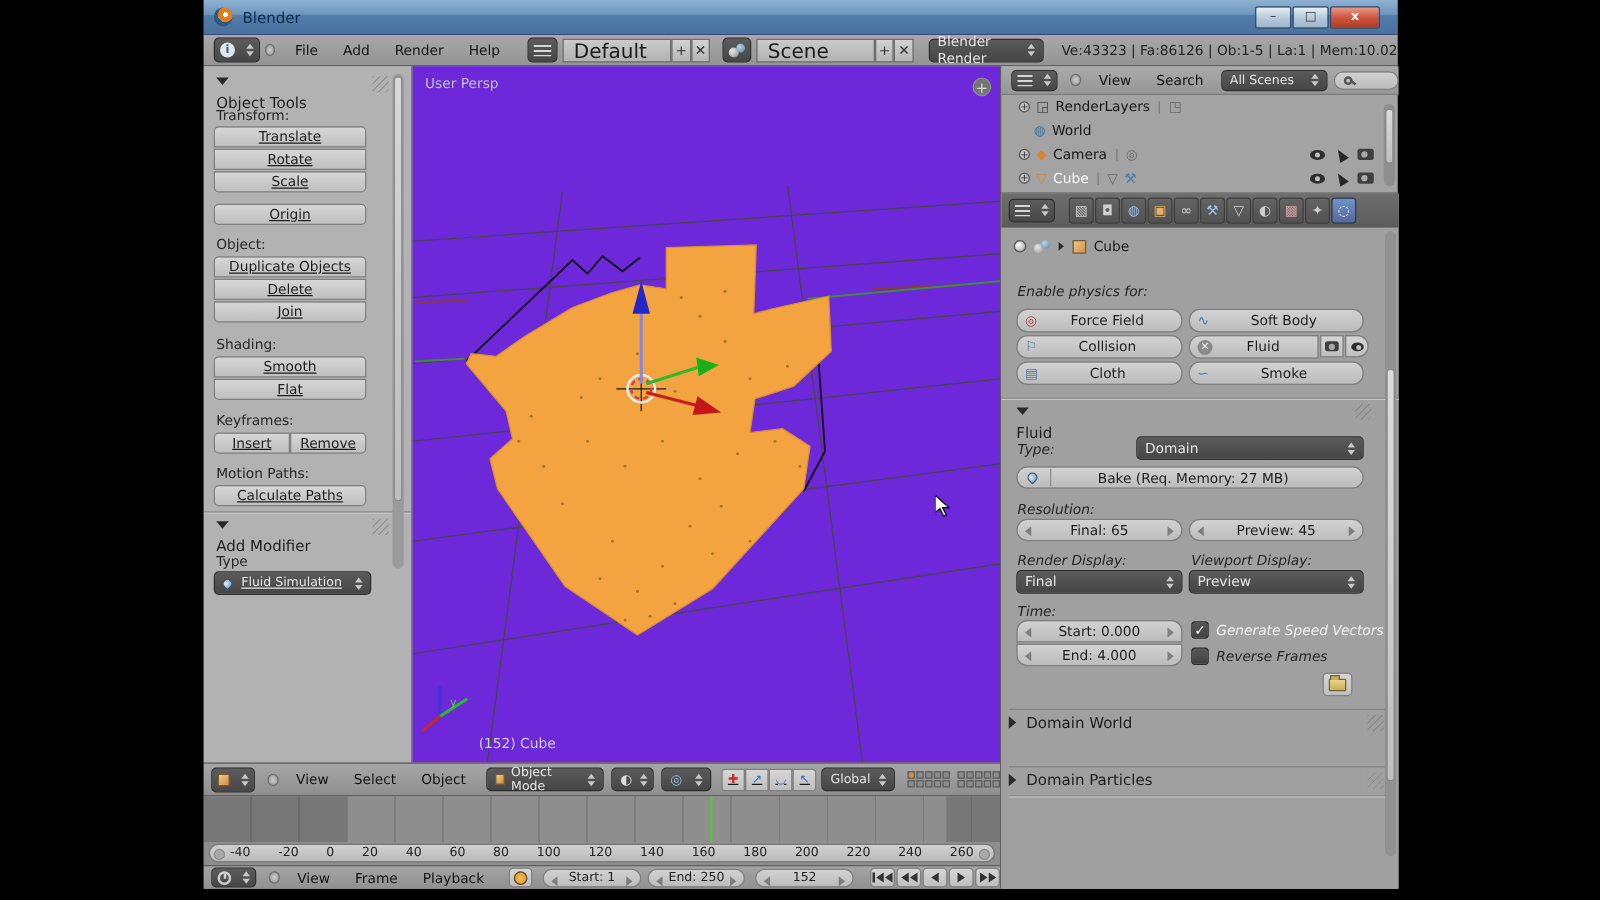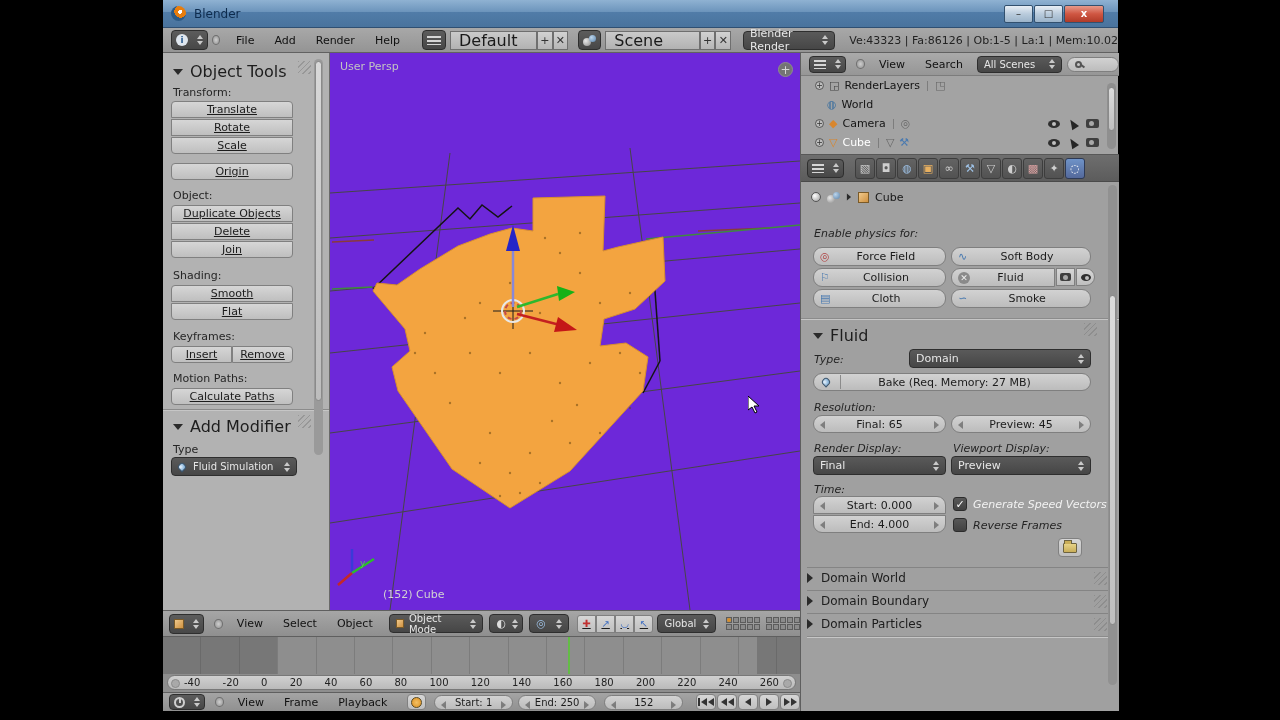--- a/index.html
+++ b/index.html
@@ -50,21 +50,21 @@
   .cam::after{content:'';position:absolute;left:3px;top:2px;width:5px;height:5px;border-radius:50%;background:#a8a8a8;}
   .magnifier{width:7px;height:7px;border:2px solid #555;border-radius:50%;position:relative;}
   .magnifier::after{content:'';position:absolute;width:5px;height:2px;background:#555;transform:rotate(40deg);right:-5px;bottom:-1px;}
   .folder{width:14px;height:10px;background:linear-gradient(#e7d387,#c9ae59);border:1px solid #6d6340;border-radius:1px;position:relative;}
   .folder::before{content:'';position:absolute;top:-4px;left:0;width:6px;height:3px;background:#c9ae59;border:1px solid #6d6340;border-bottom:none;}
   .chk{width:14px;height:14px;background:linear-gradient(#585858,#414141);border:1px solid #2c2c2c;border-radius:3px;
     color:#fff;font-size:11px;line-height:13px;text-align:center;flex:0 0 auto;}
   .tri-d{width:0;height:0;border-left:5px solid transparent;border-right:5px solid transparent;border-top:6px solid #2a2a2a;}
   .tri-r{width:0;height:0;border-top:5px solid transparent;border-bottom:5px solid transparent;border-left:6px solid #2a2a2a;}
   .sectionlabel{font-size:11px;color:#262626;}
-  .paneltitle{font-size:16px;color:#1d1d1d;display:flex;align-items:center;gap:7px;}
+  .paneltitle{font-size:12px;color:#1d1d1d;display:flex;gap:7px;flex-direction:column;}
 
   
   .infobar{position:absolute;left:0;top:28px;width:955px;height:25px;background:linear-gradient(#a8a8a8,#949494);
     border-bottom:1px solid #616161;display:flex;align-items:center;overflow:hidden;}
   .edbtn{display:flex;align-items:center;gap:3px;height:20px;padding:0 4px;margin:0 4px 0 8px;
     background:linear-gradient(#5c5c5c,#474747);border:1px solid #2e2e2e;border-radius:4px;}
   .infoicon{width:12px;height:12px;border-radius:50%;background:#dfe6ee;color:#2b5d8f;font-size:9px;font-weight:bold;
     text-align:center;line-height:12px;}
   .idfield{background:linear-gradient(#cacaca,#b2b2b2);border:1px solid #6f6f6f;color:#1a1a1a;font-size:16px;
     height:19px;display:flex;align-items:center;padding:0 8px;}
@@ -225,21 +225,21 @@
       <div class="lightbtn shelfbtn" style="top:293px;left:69px;width:61px;border-radius:0 4px 4px 0;">Remove</div>
       <div class="sectionlabel" style="position:absolute;left:10px;top:319px;">Motion Paths:</div>
       <div class="lightbtn shelfbtn" style="top:335px;">Calculate Paths</div>
       <div class="divider" style="top:356px;"></div>
       <div class="paneltitle" style="position:absolute;left:10px;top:364px;">
         <span class="tri-d"></span>
         <span>Add Modifier</span>
       </div>
       <span class="grip" style="top:362px;right:18px;"></span>
       <div class="sectionlabel" style="position:absolute;left:10px;top:390px;">Type</div>
-      <div class="darkwidget" style="position:absolute;left:8px;top:404px;width:126px;">
+      <div class="darkwidget" style="position:absolute;left:8px;top:404px;width:126px;text-decoration:underline;">
         <span class="drop" style="margin-right:7px;"></span>
         <span style="font-size:10px;">Fluid Simulation</span>
         <span class="updown">
               <i class="u"></i>
               <i class="d"></i>
             </span>
       </div>
       <div class="shelf-scroll">
             <div class="shelf-thumb"></div>
           </div>
@@ -727,25 +727,20 @@
 
       <div class="lightbtn" style="position:absolute;left:257px;top:383px;width:24px;height:19px;">
             <span class="folder"></span>
           </div>
 
       <div class="collhdr" style="top:412px;">
         <span class="tri-r"></span>
         <span>Domain World</span>
         <span class="grip" style="top:4px;right:6px;"></span>
       </div>
-      <div class="collhdr" style="top:435px;">
-        <span class="tri-r"></span>
-        <span>Domain Boundary</span>
-        <span class="grip" style="top:4px;right:6px;"></span>
-      </div>
       <div class="collhdr" style="top:458px;">
         <span class="tri-r"></span>
         <span>Domain Particles</span>
         <span class="grip" style="top:4px;right:6px;"></span>
       </div>
       <div class="divider" style="top:481px;left:6px;width:306px;"></div>
 
       <div class="props-scroll">
             <div class="props-thumb"></div>
           </div>

